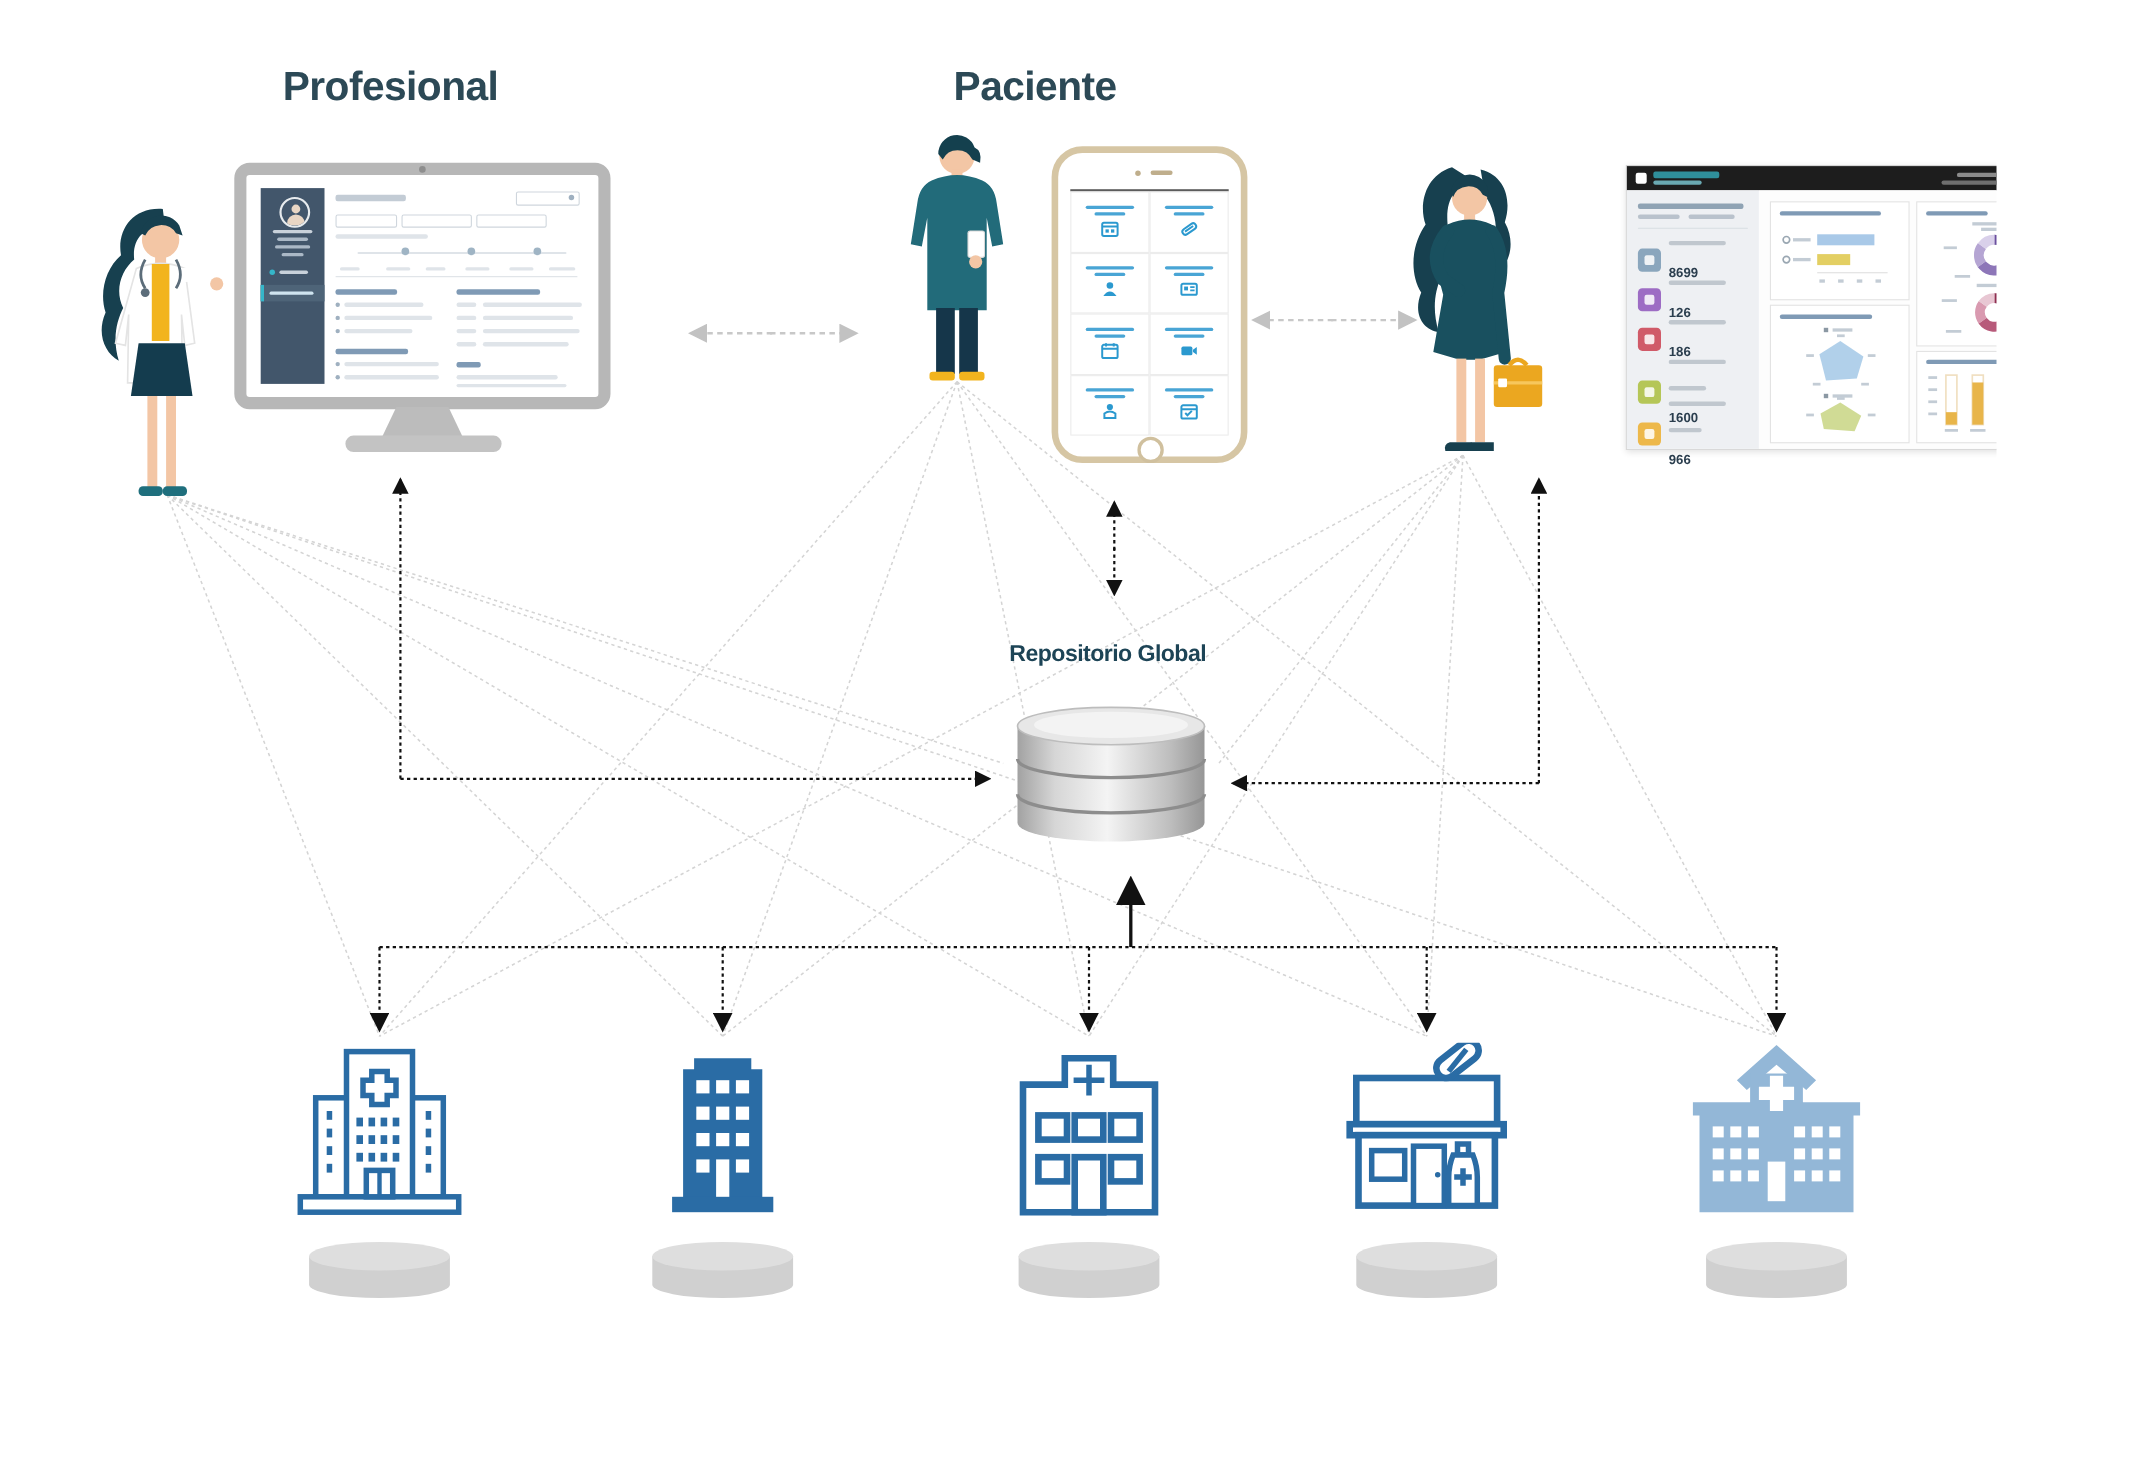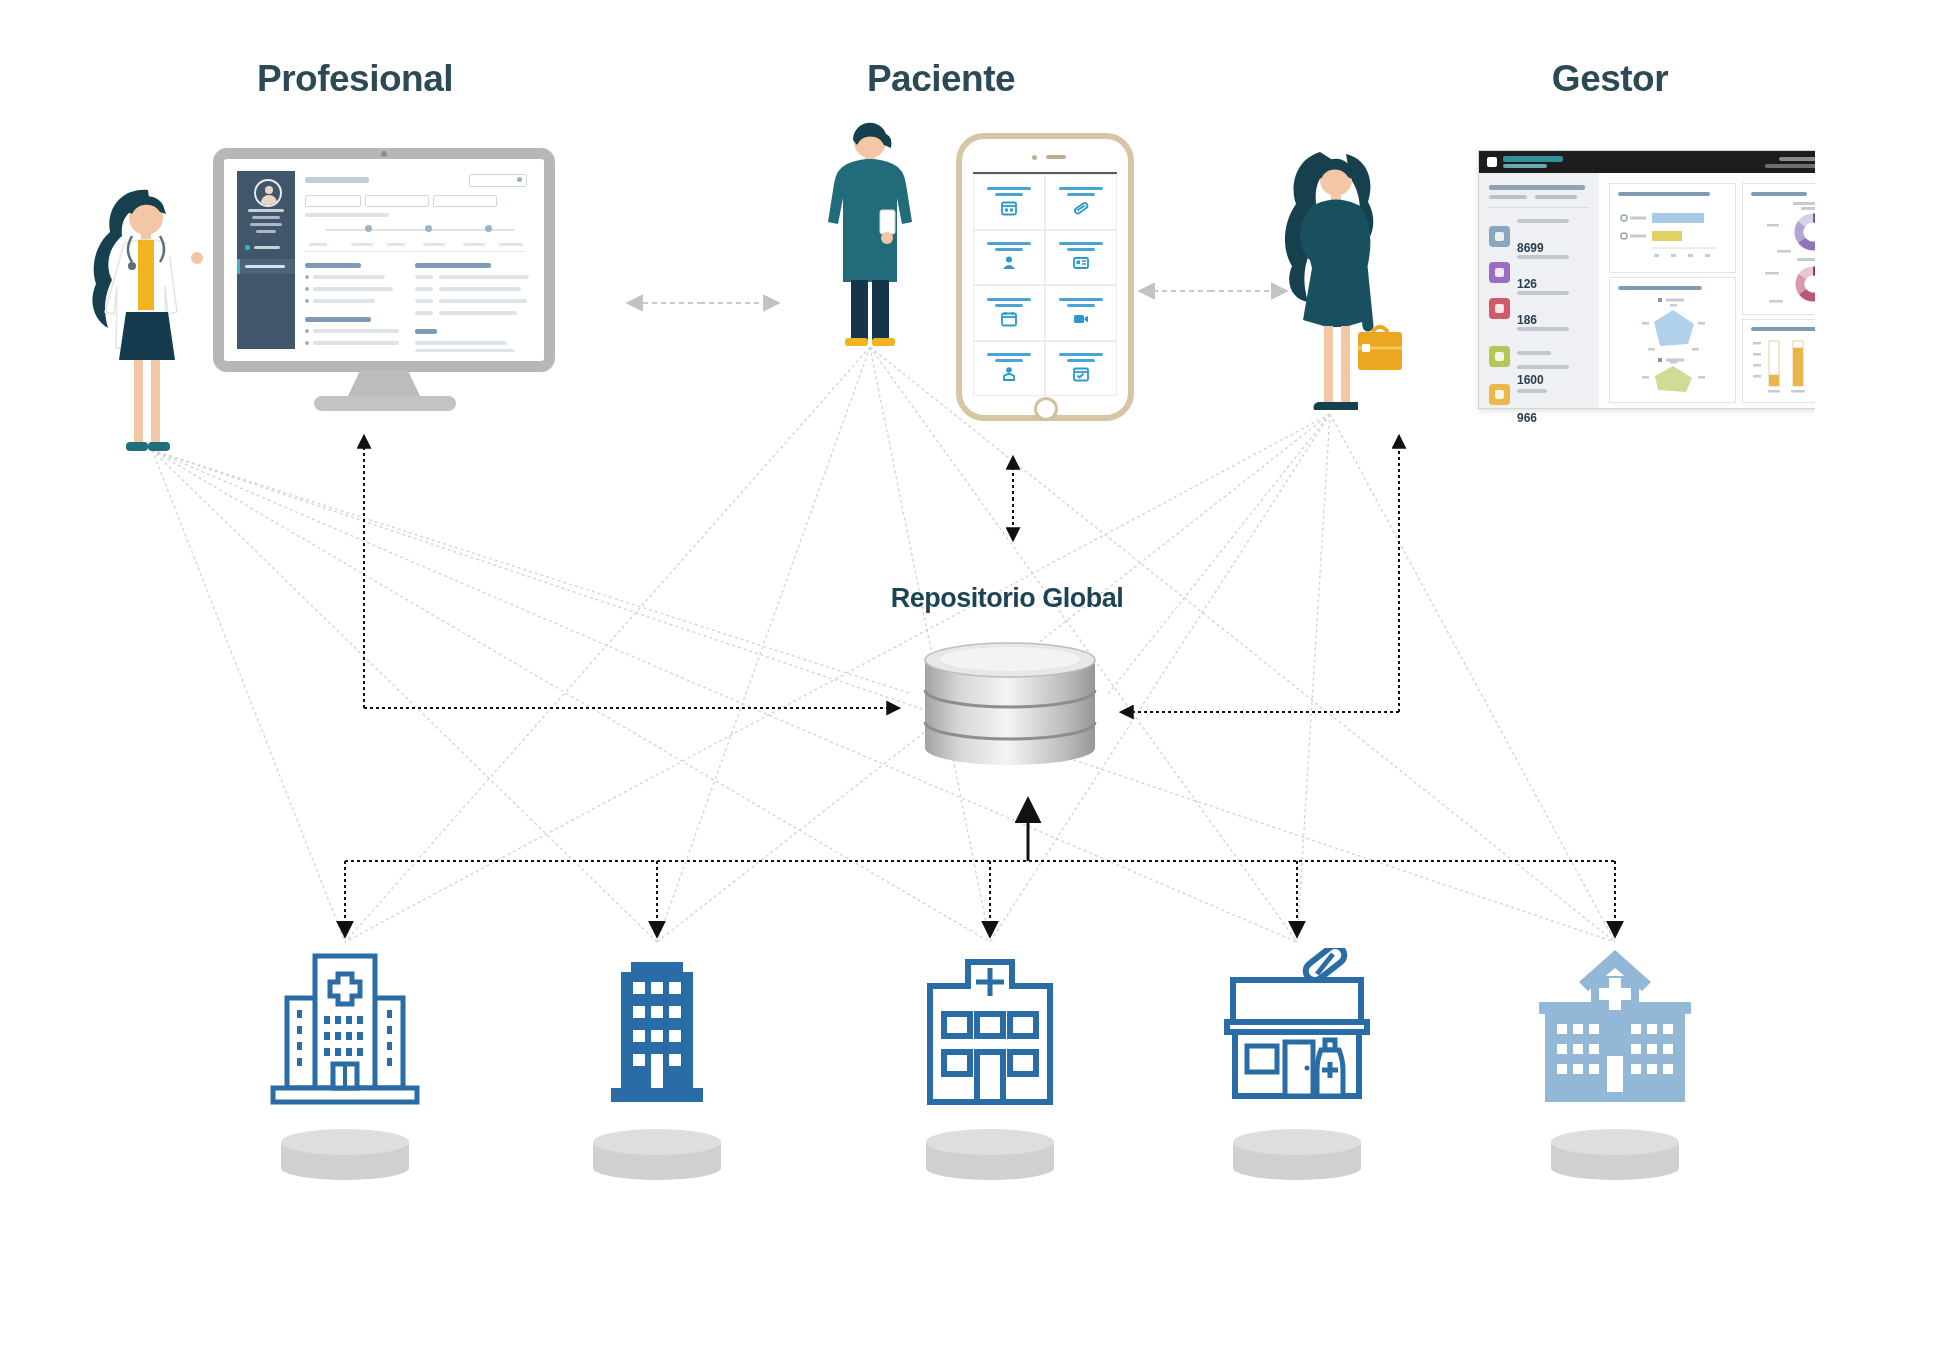--- a/index.html
+++ b/index.html
@@ -3,21 +3,21 @@
 <meta charset="utf-8">
 <style>
   html,body{margin:0;padding:0;background:#fff;}
   .canvas{position:relative;width:1815px;height:1348px;background:#fff;overflow:hidden;
           font-family:"Liberation Sans",sans-serif;}
   .abs{position:absolute;}
   svg{display:block;}
   
   .sec-title{position:absolute;color:#2c4956;font-size:37px;font-weight:600;letter-spacing:-0.5px;
              text-align:center;width:320px;}
-  .repo-label{position:absolute;color:#1d4456;font-size:27px;font-weight:700;letter-spacing:-0.5px;
+  .repo-label{position:absolute;color:#1d4456;font-size:21px;font-weight:700;letter-spacing:-0.5px;
               text-align:center;width:360px;}
   .caption{position:absolute;color:#2c4956;font-size:30px;font-weight:600;letter-spacing:-0.5px;
            text-align:center;width:900px;}
   
   .sk{position:absolute;background:#c3ccd5;border-radius:2px;}
   .sk.light{background:#dfe4e9;}
   .sk.blue{background:#7f9ab5;}
   .sk.teal{background:#35b6c9;}
   .skbox{position:absolute;border:1px solid #cfd6dd;border-radius:2px;background:#fff;}
   .dot{position:absolute;border-radius:50%;}
@@ -126,21 +126,20 @@
       <line x1="657" y1="861" x2="657" y2="936" marker-end="url(#abBig)"></line>
       <line x1="990" y1="861" x2="990" y2="936" marker-end="url(#abBig)"></line>
       <line x1="1297" y1="861" x2="1297" y2="936" marker-end="url(#abBig)"></line>
       <line x1="1615" y1="861" x2="1615" y2="936" marker-end="url(#abBig)"></line>
     </g>
     <line x1="1028" y1="861" x2="1028" y2="800" stroke="#111" stroke-width="3" marker-end="url(#abBig)"></line>
   </svg>
 
   <div class="sec-title" style="left:195px;top:58px">Profesional</div>
   <div class="sec-title" style="left:781px;top:58px">Paciente</div>
-  <div class="sec-title" style="left:1450px;top:58px">Gestor</div>
 
   <svg class="abs" style="left:62px;top:180px" width="160" height="276" viewBox="0 0 160 276">
     <path d="M86,10 C58,8 44,30 48,52 C34,64 28,86 34,104 C26,122 32,140 46,148 C40,128 44,112 50,100 C42,84 48,66 60,56 C58,38 68,26 88,26 Z" fill="#17404f"></path>
     <circle cx="84" cy="38" r="17" fill="#f3c6a5"></circle>
     <path d="M66,32 a19,19 0 0 1 35,-7 l3,9 -6,-2 a16,16 0 0 0 -28,2 z" fill="#17404f"></path>
     <rect x="79" y="52" width="10" height="10" fill="#f3c6a5"></rect>
     <path d="M62,64 q22,-9 44,0 l9,68 -9,2 -3,-28 1,62 -50,0 1,-62 -3,28 -9,-2 z" fill="#ffffff" stroke="#e4e4e4" stroke-width="1.5"></path>
     <rect x="76" y="60" width="16" height="70" fill="#f2b41e"></rect>
     <path d="M104,70 q20,-2 26,6" stroke="#ffffff" stroke-width="13" fill="none" stroke-linecap="round"></path>
     <circle cx="135" cy="78" r="6" fill="#f3c6a5"></circle>

